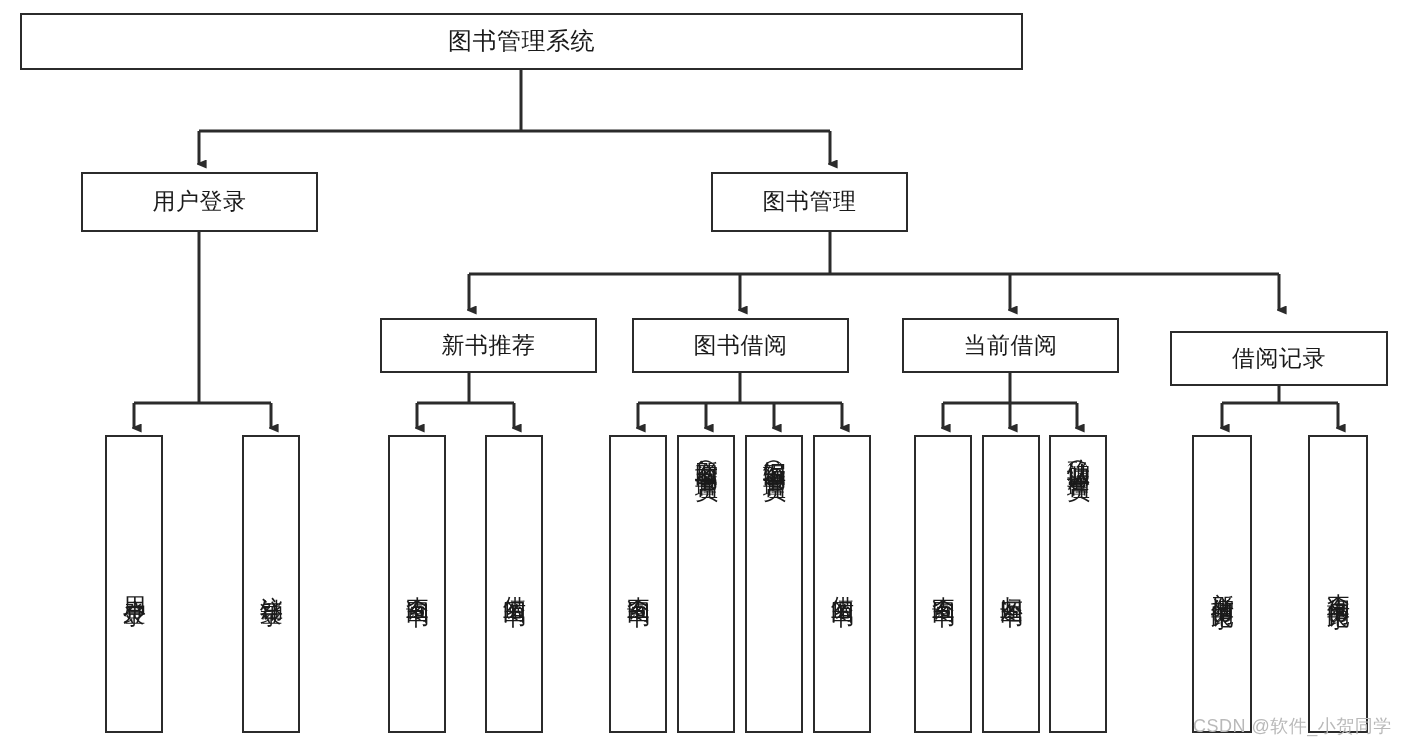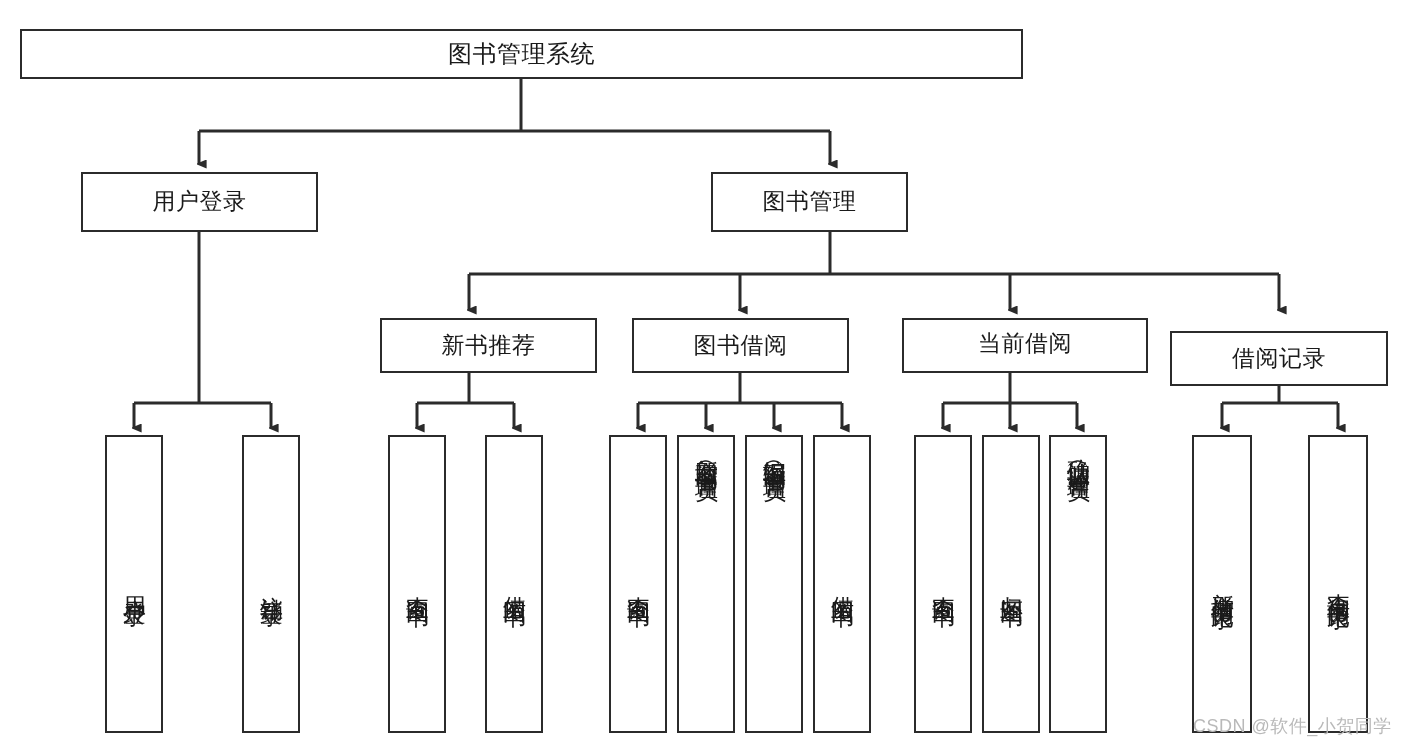--- a/index.html
+++ b/index.html
@@ -120,38 +120,38 @@
       <path d="M1010,403 L1010,428" marker-end="url(#arrow)"></path>
       <path d="M1077,403 L1077,428" marker-end="url(#arrow)"></path>
 
       <path d="M1279,373 L1279,403"></path>
       <path d="M1222,403 L1338,403"></path>
       <path d="M1222,403 L1222,428" marker-end="url(#arrow)"></path>
       <path d="M1338,403 L1338,428" marker-end="url(#arrow)"></path>
     </g>
   </svg>
 
-  <div class="node root h-node" style="left:20px; top:29px; width:1003px; height:50px;">
+  <div class="node root h-node" style="left:20px; top:13px; width:1003px; height:57px;">
     <span class="label">图书管理系统</span>
   </div>
 
   <div class="node h-node" style="left:81px; top:172px; width:237px; height:60px;">
     <span class="label">用户登录</span>
   </div>
   <div class="node h-node" style="left:711px; top:172px; width:197px; height:60px;">
     <span class="label">图书管理</span>
   </div>
 
   <div class="node h-node" style="left:380px; top:318px; width:217px; height:55px;">
     <span class="label">新书推荐</span>
   </div>
   <div class="node h-node" style="left:632px; top:318px; width:217px; height:55px;">
     <span class="label">图书借阅</span>
   </div>
-  <div class="node h-node" style="left:902px; top:318px; width:246px; height:55px;font-family:Liberation Mono, monospace;">
+  <div class="node h-node" style="left:902px; top:318px; width:217px; height:55px;">
     <span class="label">当前借阅</span>
   </div>
   <div class="node h-node" style="left:1170px; top:318px; width:218px; height:55px;margin-top:13px;">
     <span class="label">借阅记录</span>
   </div>
 
   <div class="node v-node tall-pad" style="left:105px; top:435px; width:58px; height:298px;">
     <span class="label">用户登录</span>
   </div>
   <div class="node v-node tall-pad" style="left:242px; top:435px; width:58px; height:298px;">

